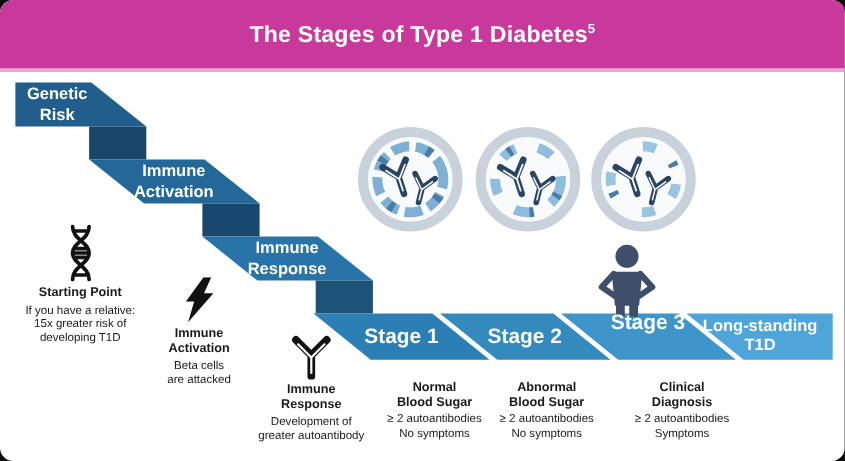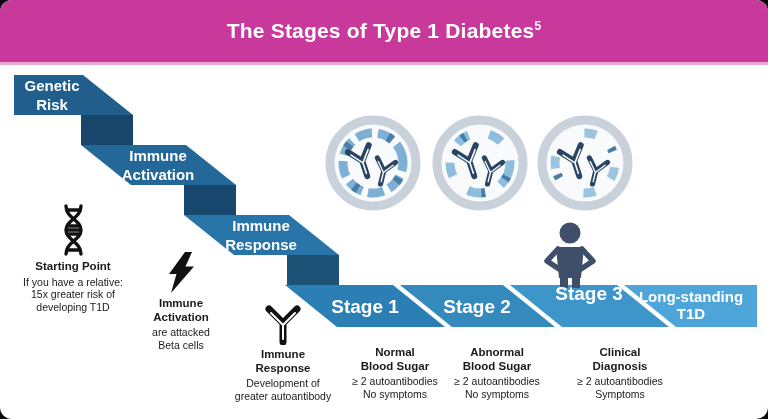--- a/index.html
+++ b/index.html
@@ -127,22 +127,22 @@
     <div class="l">15x greater risk of</div>
     <div class="l">developing T1D</div>
   </div>
 
   <div class="txt note" style="left:181px;top:252px">
     <svg class="ic" width="30" height="42" viewBox="0 0 30 42">
       <polygon points="19,0 3,22 10.5,22 5,41 28,14.5 19.5,14.5 26,0" fill="#111111"></polygon>
     </svg>
     <div class="t pre">Immune
 Activation</div>
+    <div class="l">Beta cells</div>
     <div class="l">are attacked</div>
-    <div class="l">Beta cells</div>
   </div>
 
   <div class="txt note" style="left:283px;top:299px">
     <svg class="ic" width="44" height="46" viewBox="0 0 44 46">
       <path d="M22,43 V24 M22,24 L8,10 M22,24 L36,10" stroke="#111111" stroke-width="7" fill="none" stroke-linecap="round"></path>
       <path d="M22,40 V26 M22,26 L10,14 M22,26 L34,14" stroke="#ffffff" stroke-width="2" fill="none" stroke-linecap="round"></path>
     </svg>
     <div class="t pre">Immune
 Response</div>
     <div class="l">Development of</div>

